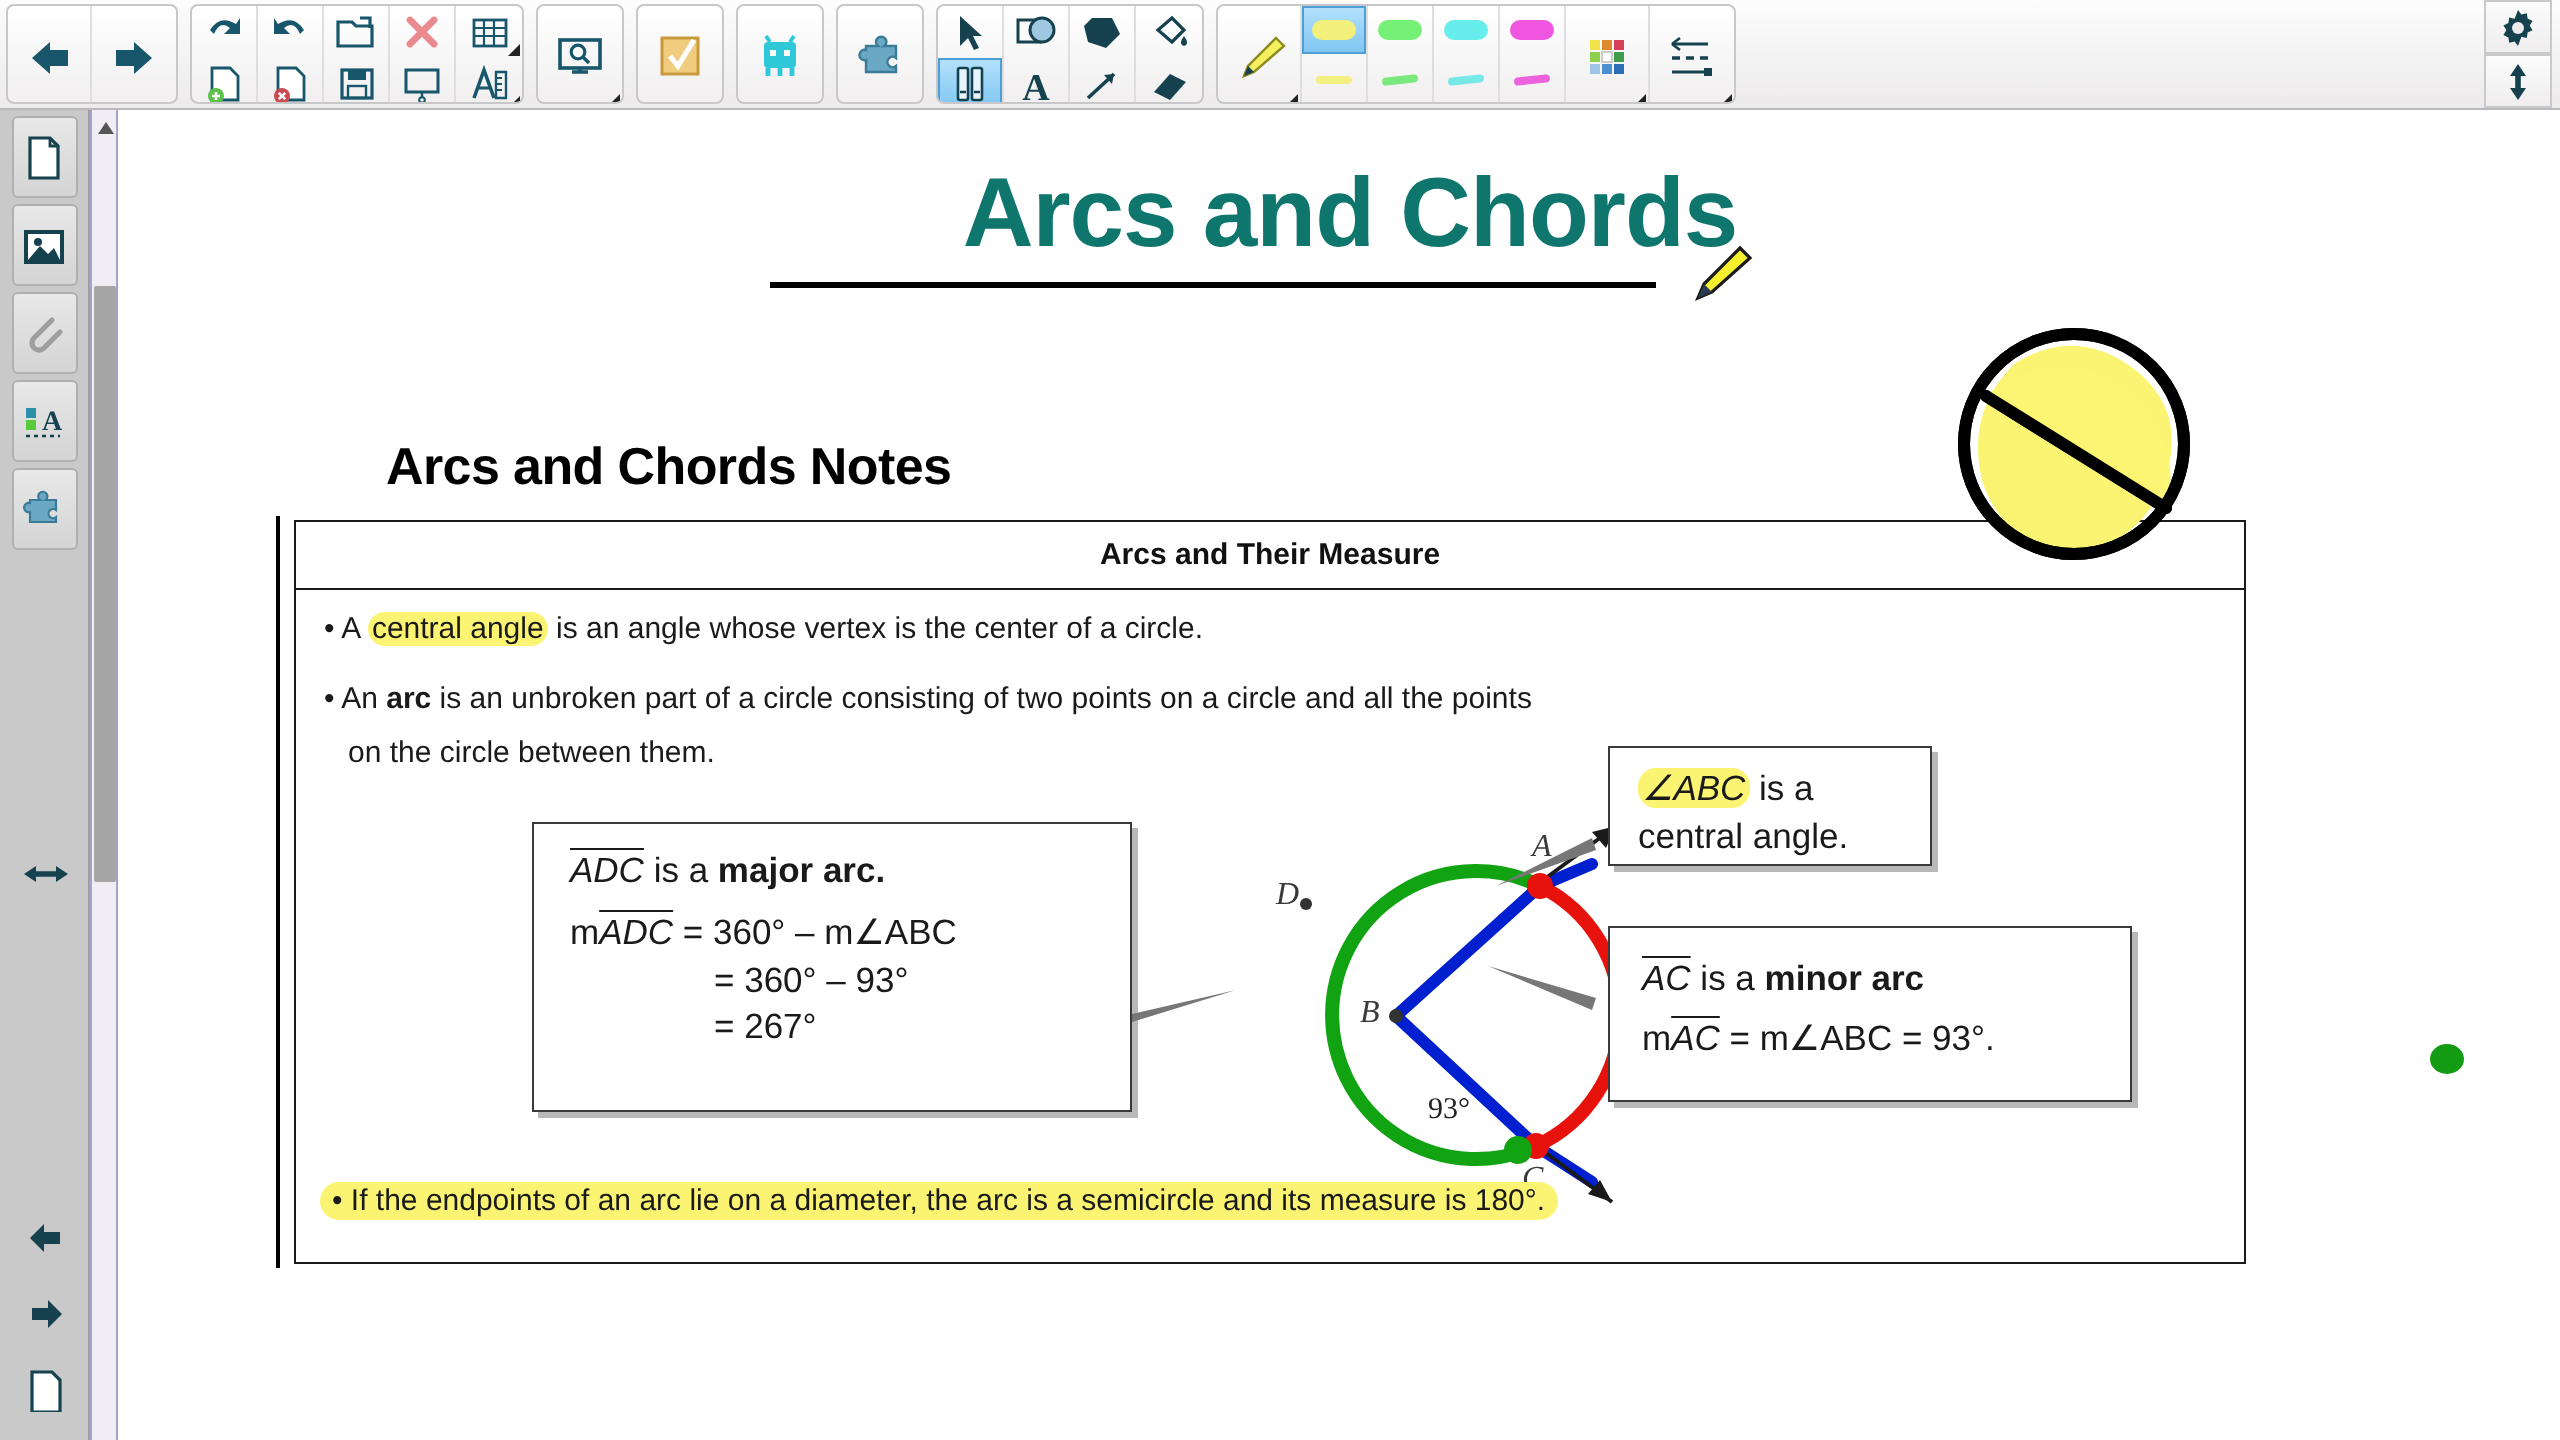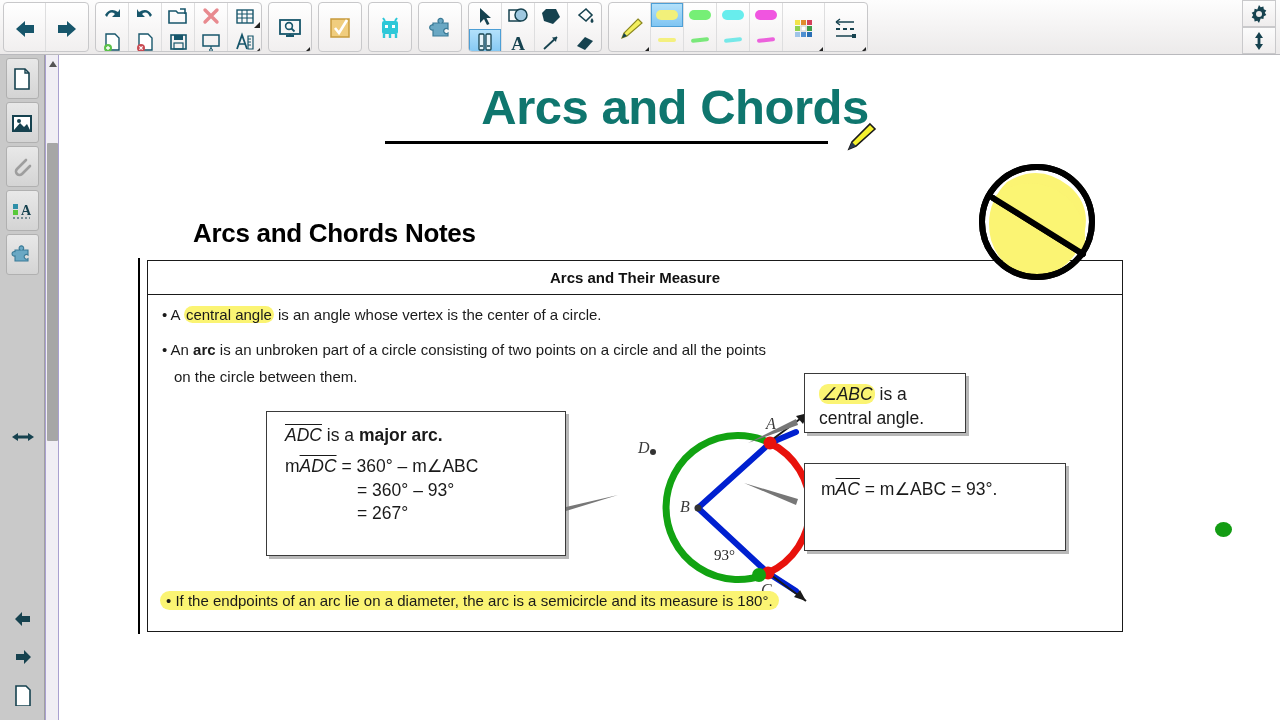--- a/index.html
+++ b/index.html
@@ -557,20 +557,23 @@
         </div>
 
         <div class="callout" style="left:656px; top:78px; width:162px; height:60px; padding:9px 0 0 14px;">
           <div>
             <span class="hl ital">∠ABC</span><span> is a</span>
           </div>
           <div>central angle.</div>
         </div>
 
         <div class="callout" style="left:656px; top:168px; width:262px; height:88px; padding:14px 0 0 16px;">
+          <div style="margin-bottom:6px;">
+            <span class="ovl ital">AC</span><span> is a </span><b>minor arc</b>
+          </div>
           <div>
             <span>m</span><span class="ovl ital">AC</span><span> = m∠ABC = 93°.</span>
           </div>
         </div>
 
         <svg style="position:absolute; left:0; top:0;" width="976" height="336">
           <path d="M 418 216 L 470 200 L 418 212 Z" fill="#777"></path>
           <path d="M 648 124 L 600 148 L 650 130 Z" fill="#777"></path>
           <path d="M 648 210 L 596 188 L 650 204 Z" fill="#777"></path>
         </svg>

